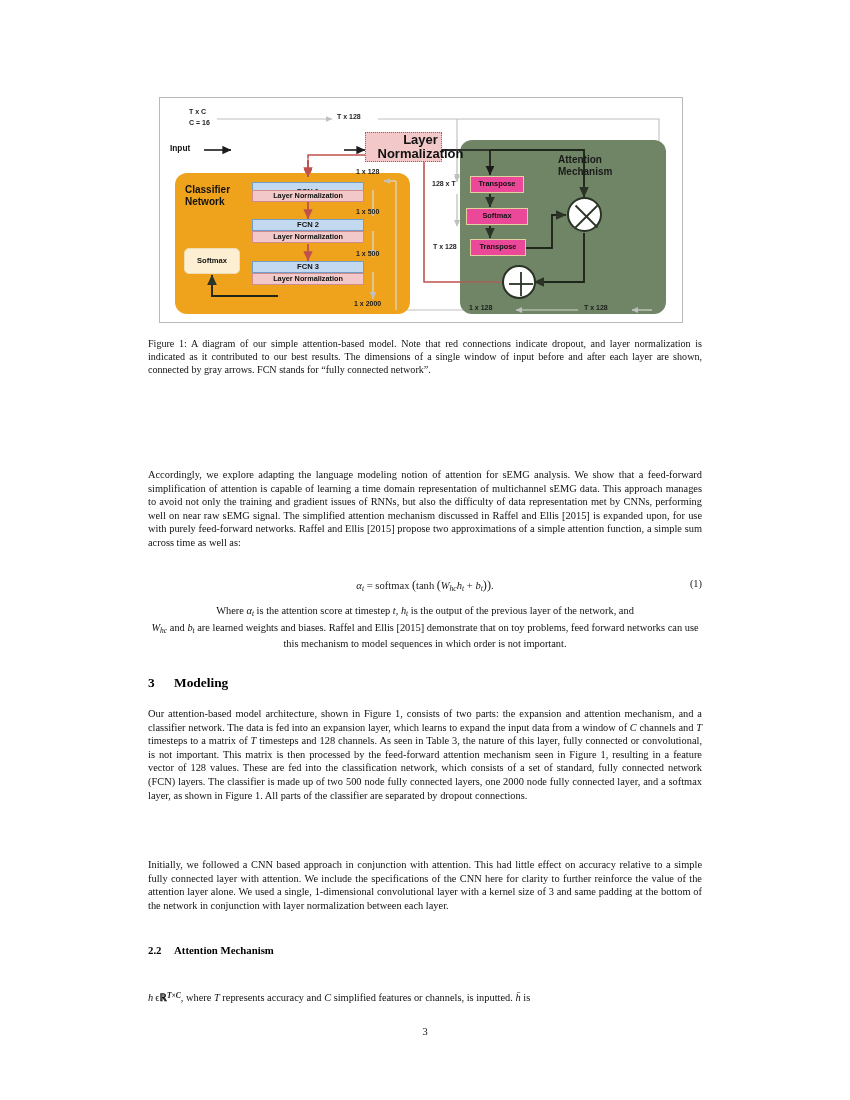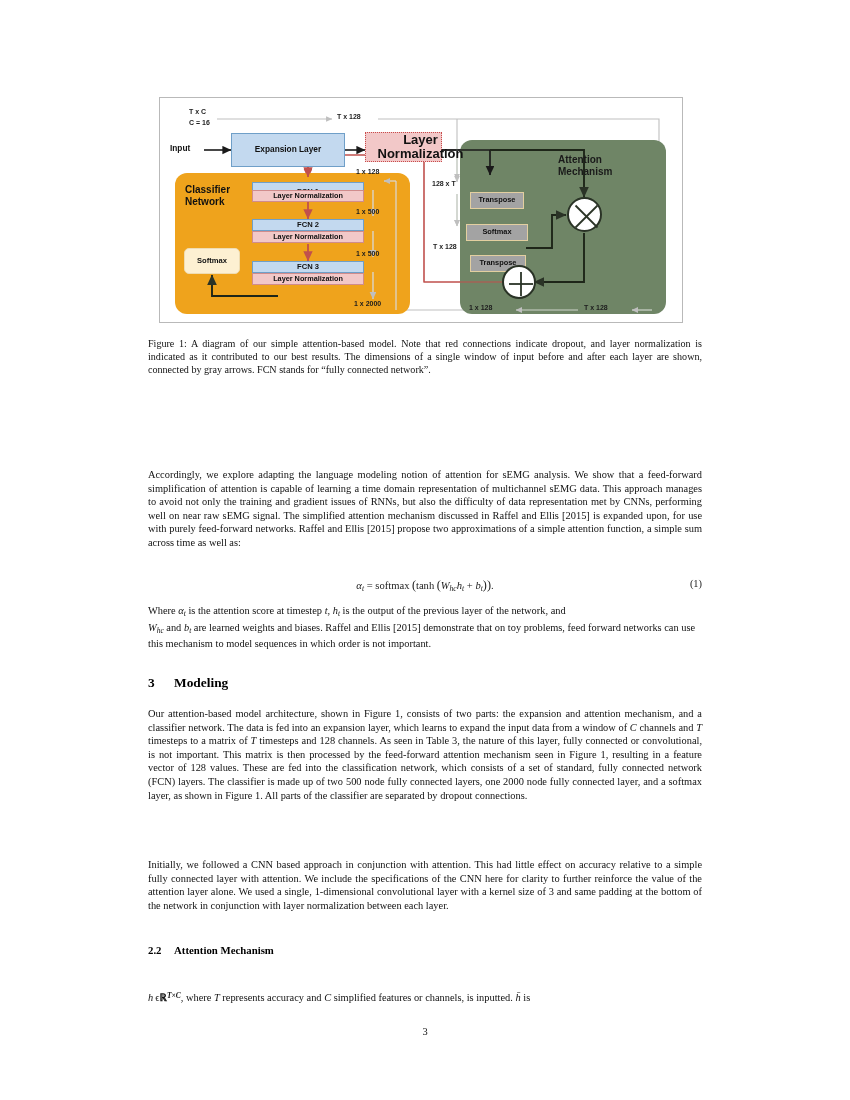--- a/index.html
+++ b/index.html
@@ -73,23 +73,22 @@
   }
   .box-pink {
     background: #f2c8c8;
     border: 1px solid #d08c8c;
   }
   .box-pink-dot {
     background: #f2c8c8;
     border: 1px dotted #c84b4b;
   }
   .box-cream {
-    background: #a3a3a3;
+    background: #ec4899;
     border: 1px solid #e3cfa0;
-    margin-top: 16px;
   }
   .box-cream-round {
     background: #fdf0d2;
     border: 1px solid #efdcb2;
     border-radius: 5px;
   }
   .panel-orange {
     background: #efa31c;
     border-radius: 12px;
   }
@@ -274,21 +273,20 @@
         <path d="M118,198 L52,198 L52,177" stroke="#1e2619" stroke-width="1.9" fill="none" marker-end="url(#adk)"></path>
         <path d="M148,60 L148,57 L264,57 L264,184 L342,184" stroke="#c0504d" stroke-width="1.1" fill="none"></path>
       </svg>
 
       <div class="dim" style="left:29px; top:10px;">T x C</div>
       <div class="dim" style="left:29px; top:21px;">C = 16</div>
       <div class="dim" style="left:177px; top:15px;">T x 128</div>
 
       <div class="diag-text" style="left:10px; top:46px; font-size:8.3px; color:#111;">Input</div>
 
-      <div class="box box-blue" style="left:71px; top:35px; width:114px; height:34px; font-size:8.3px;">Expansion Layer</div>
 
       <div class="box box-pink-dot" style="left:205px; top:34px; width:77px; height:30px; font-size:13px; flex-direction:column;padding-left:34px;">
         <span>Layer</span>
         <span>Normalization</span>
       </div>
 
       <div class="diag-text" style="left:25px; top:86px; font-size:10px; color:#111;">Classifier</div>
       <div class="diag-text" style="left:25px; top:98px; font-size:10px; color:#111;">Network</div>
 
       <div class="diag-text" style="left:398px; top:56px; font-size:10px; color:#1a1a1a;">Attention</div>
@@ -342,21 +340,21 @@
   <div class="para" style="top:468px;">Accordingly, we explore adapting the language modeling notion of attention for sEMG analysis. We show that a feed-forward simplification of attention is capable of learning a time domain representation of multichannel sEMG data. This approach manages to avoid not only the training and gradient issues of RNNs, but also the difficulty of data representation met by CNNs, performing well on near raw sEMG signal. The simplified attention mechanism discussed in Raffel and Ellis [2015] is expanded upon, for use with purely feed-forward networks. Raffel and Ellis [2015] propose two approximations of a simple attention function, a simple sum across time as well as:</div>
 
   <div class="eq-row" style="top:578px;">
     <div class="eq-body">
       <span class="mi">α<span class="sub">t</span></span>
       <span class="rm"> = softmax<span style="font-size:1.15em;"> (</span>tanh<span style="font-size:1.15em;"> (</span></span><span class="mi">W<span class="sub">hc</span></span><span class="mi">h<span class="sub">t</span></span><span class="rm"> + </span><span class="mi">b<span class="sub">t</span></span><span class="rm"><span style="font-size:1.15em;">)</span><span style="font-size:1.15em;">)</span>.</span>
     </div>
     <div class="eq-num">(1)</div>
   </div>
 
-  <div class="para nojust" style="top:604px;">
+  <div class="para nojust" style="top:604px;text-align:center;">
     <span>Where </span><span class="mi">α<span class="sub">t</span></span><span> is the attention score at timestep </span><span class="mi">t</span><span>, </span><span class="mi">h<span class="sub">t</span></span><span> is the output of the previous layer of the network, and</span><br>
     <span class="mi">W<span class="sub">hc</span></span><span> and </span><span class="mi">b<span class="sub">t</span></span><span> are learned weights and biases. Raffel and Ellis [2015] demonstrate that on toy problems, feed forward networks can use this mechanism to model sequences in which order is not important.</span>
   </div>
 
   <div class="heading h-sec" style="top:675px;">
     <span class="num">3</span><span>Modeling</span>
   </div>
 
   <div class="para" style="top:707px;">Our attention-based model architecture, shown in Figure 1, consists of two parts: the expansion and attention mechanism, and a classifier network. The data is fed into an expansion layer, which learns to expand the input data from a window of <span class="mi">C</span> channels and <span class="mi">T</span> timesteps to a matrix of <span class="mi">T</span> timesteps and 128 channels. As seen in Table 3, the nature of this layer, fully connected or convolutional, is not important. This matrix is then processed by the feed-forward attention mechanism seen in Figure 1, resulting in a feature vector of 128 values. These are fed into the classification network, which consists of a set of standard, fully connected network (FCN) layers. The classifier is made up of two 500 node fully connected layers, one 2000 node fully connected layer, and a softmax layer, as shown in Figure 1. All parts of the classifier are separated by dropout connections.</div>
 

